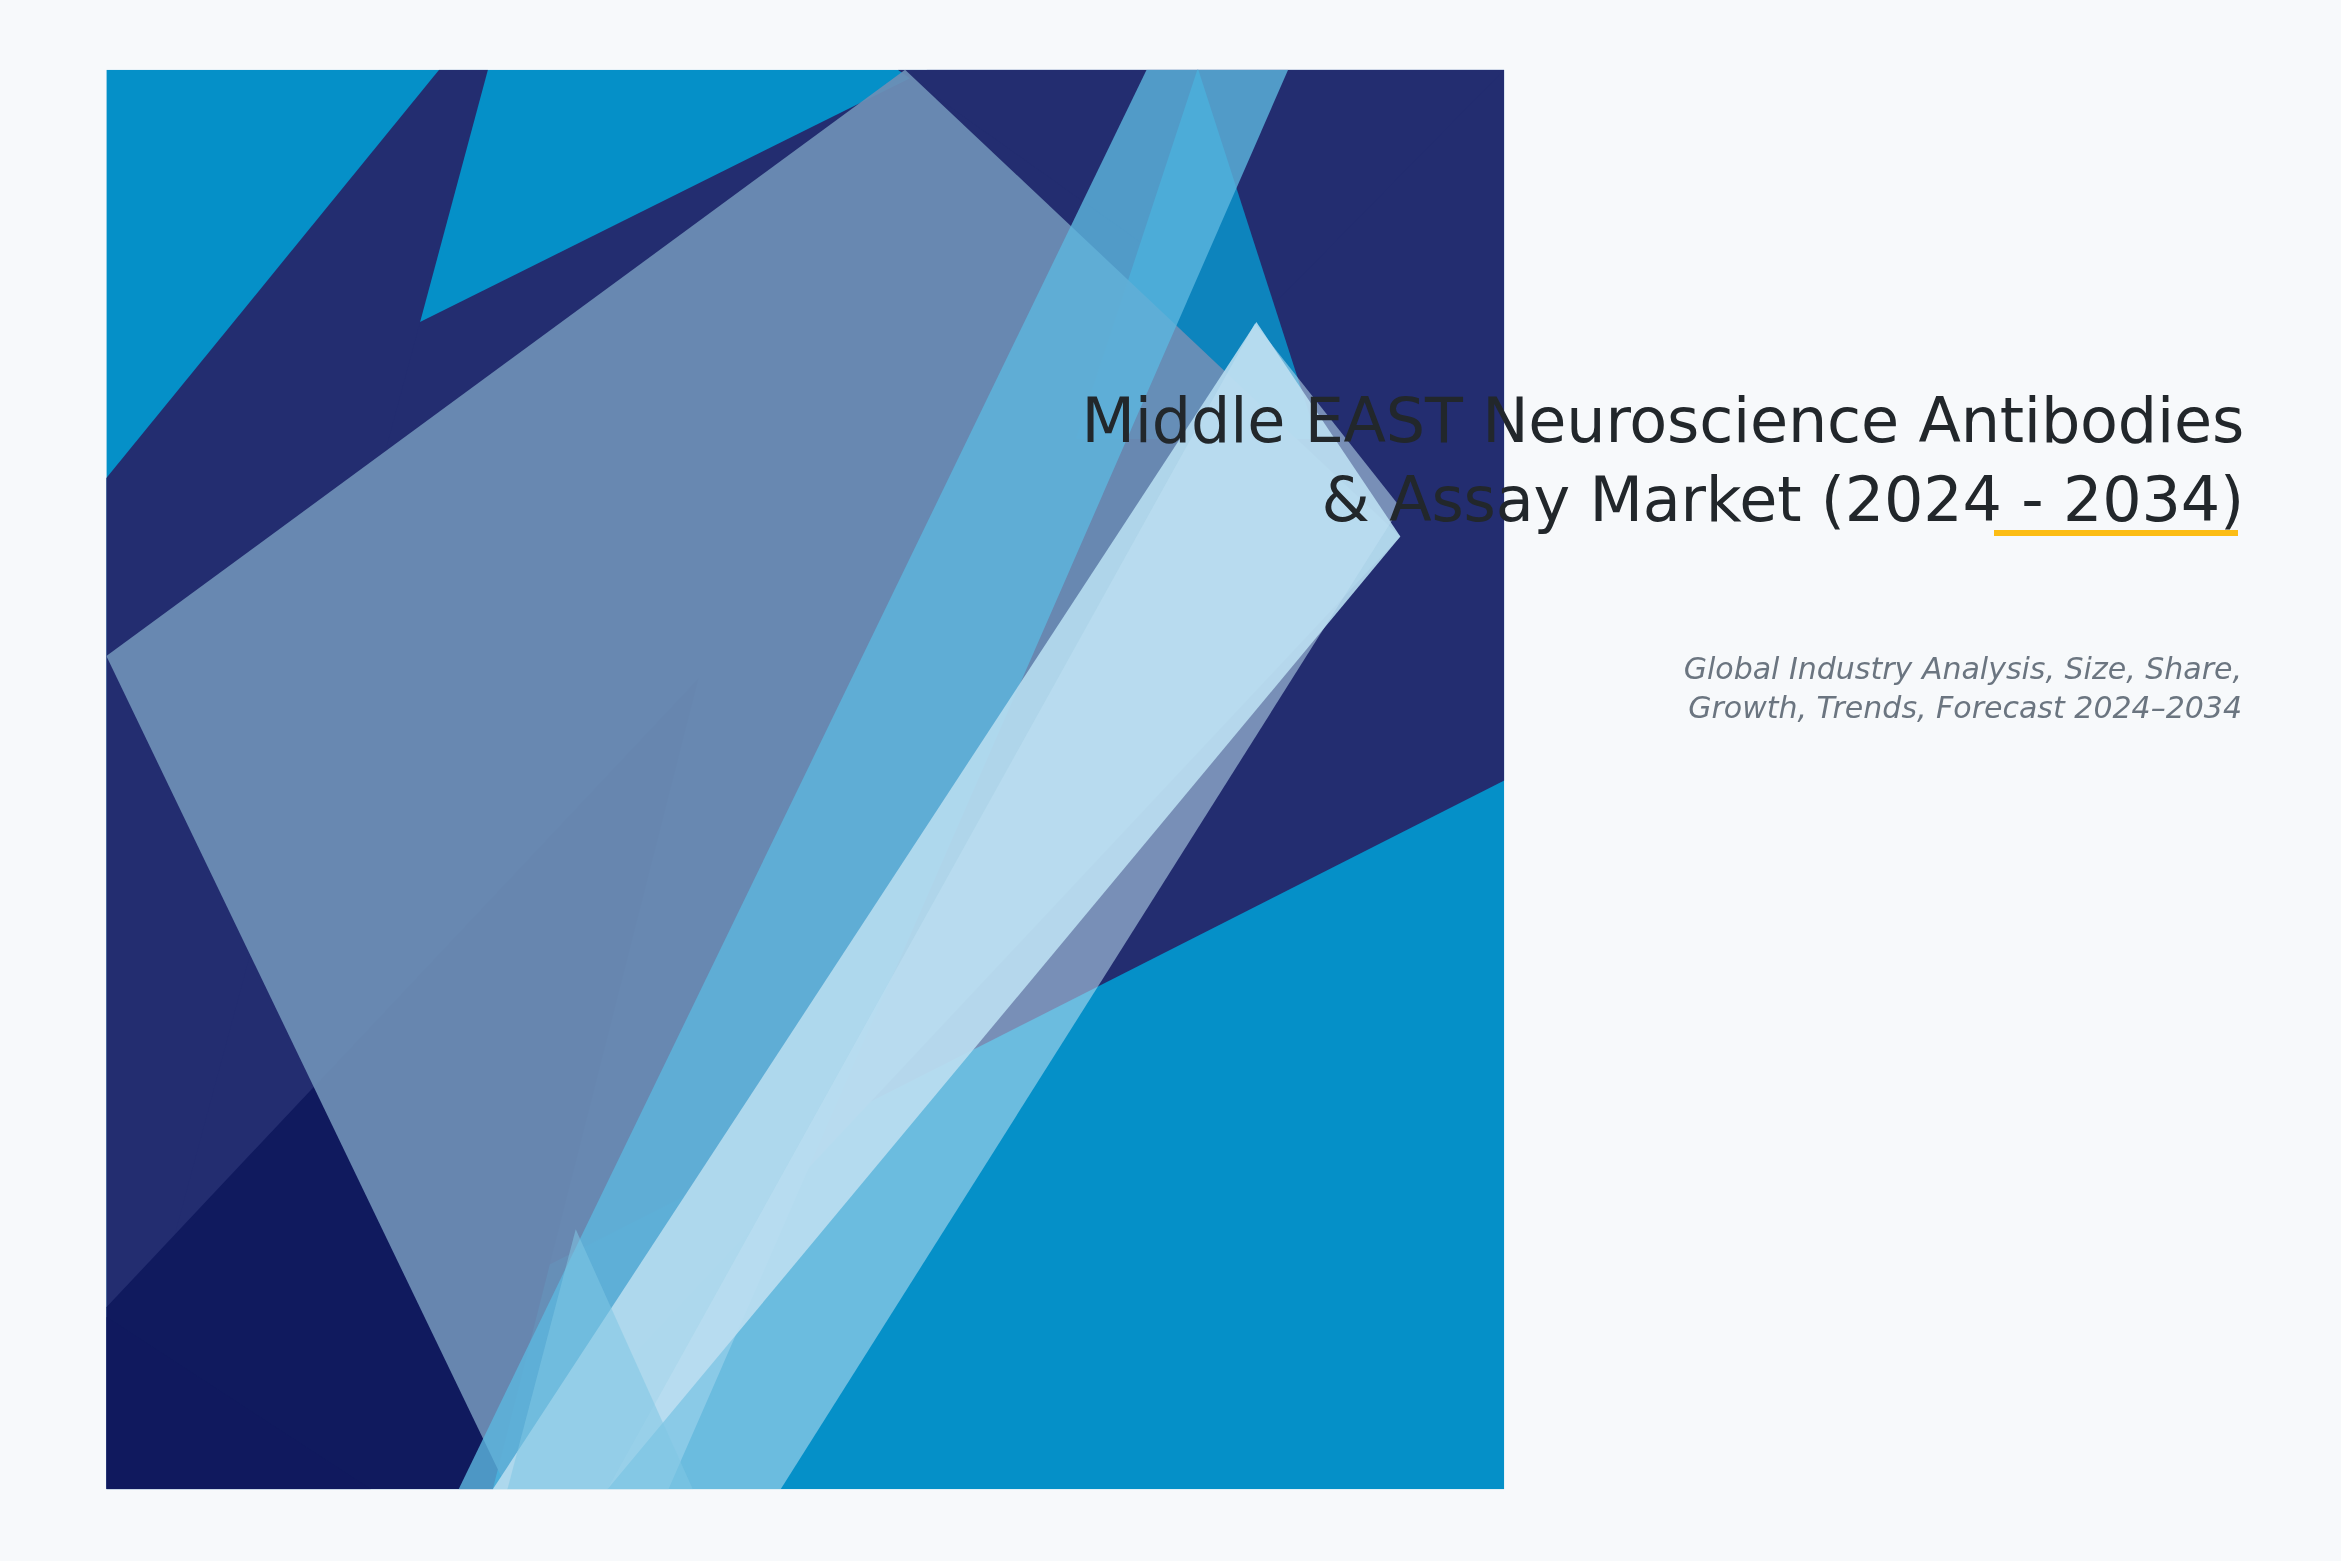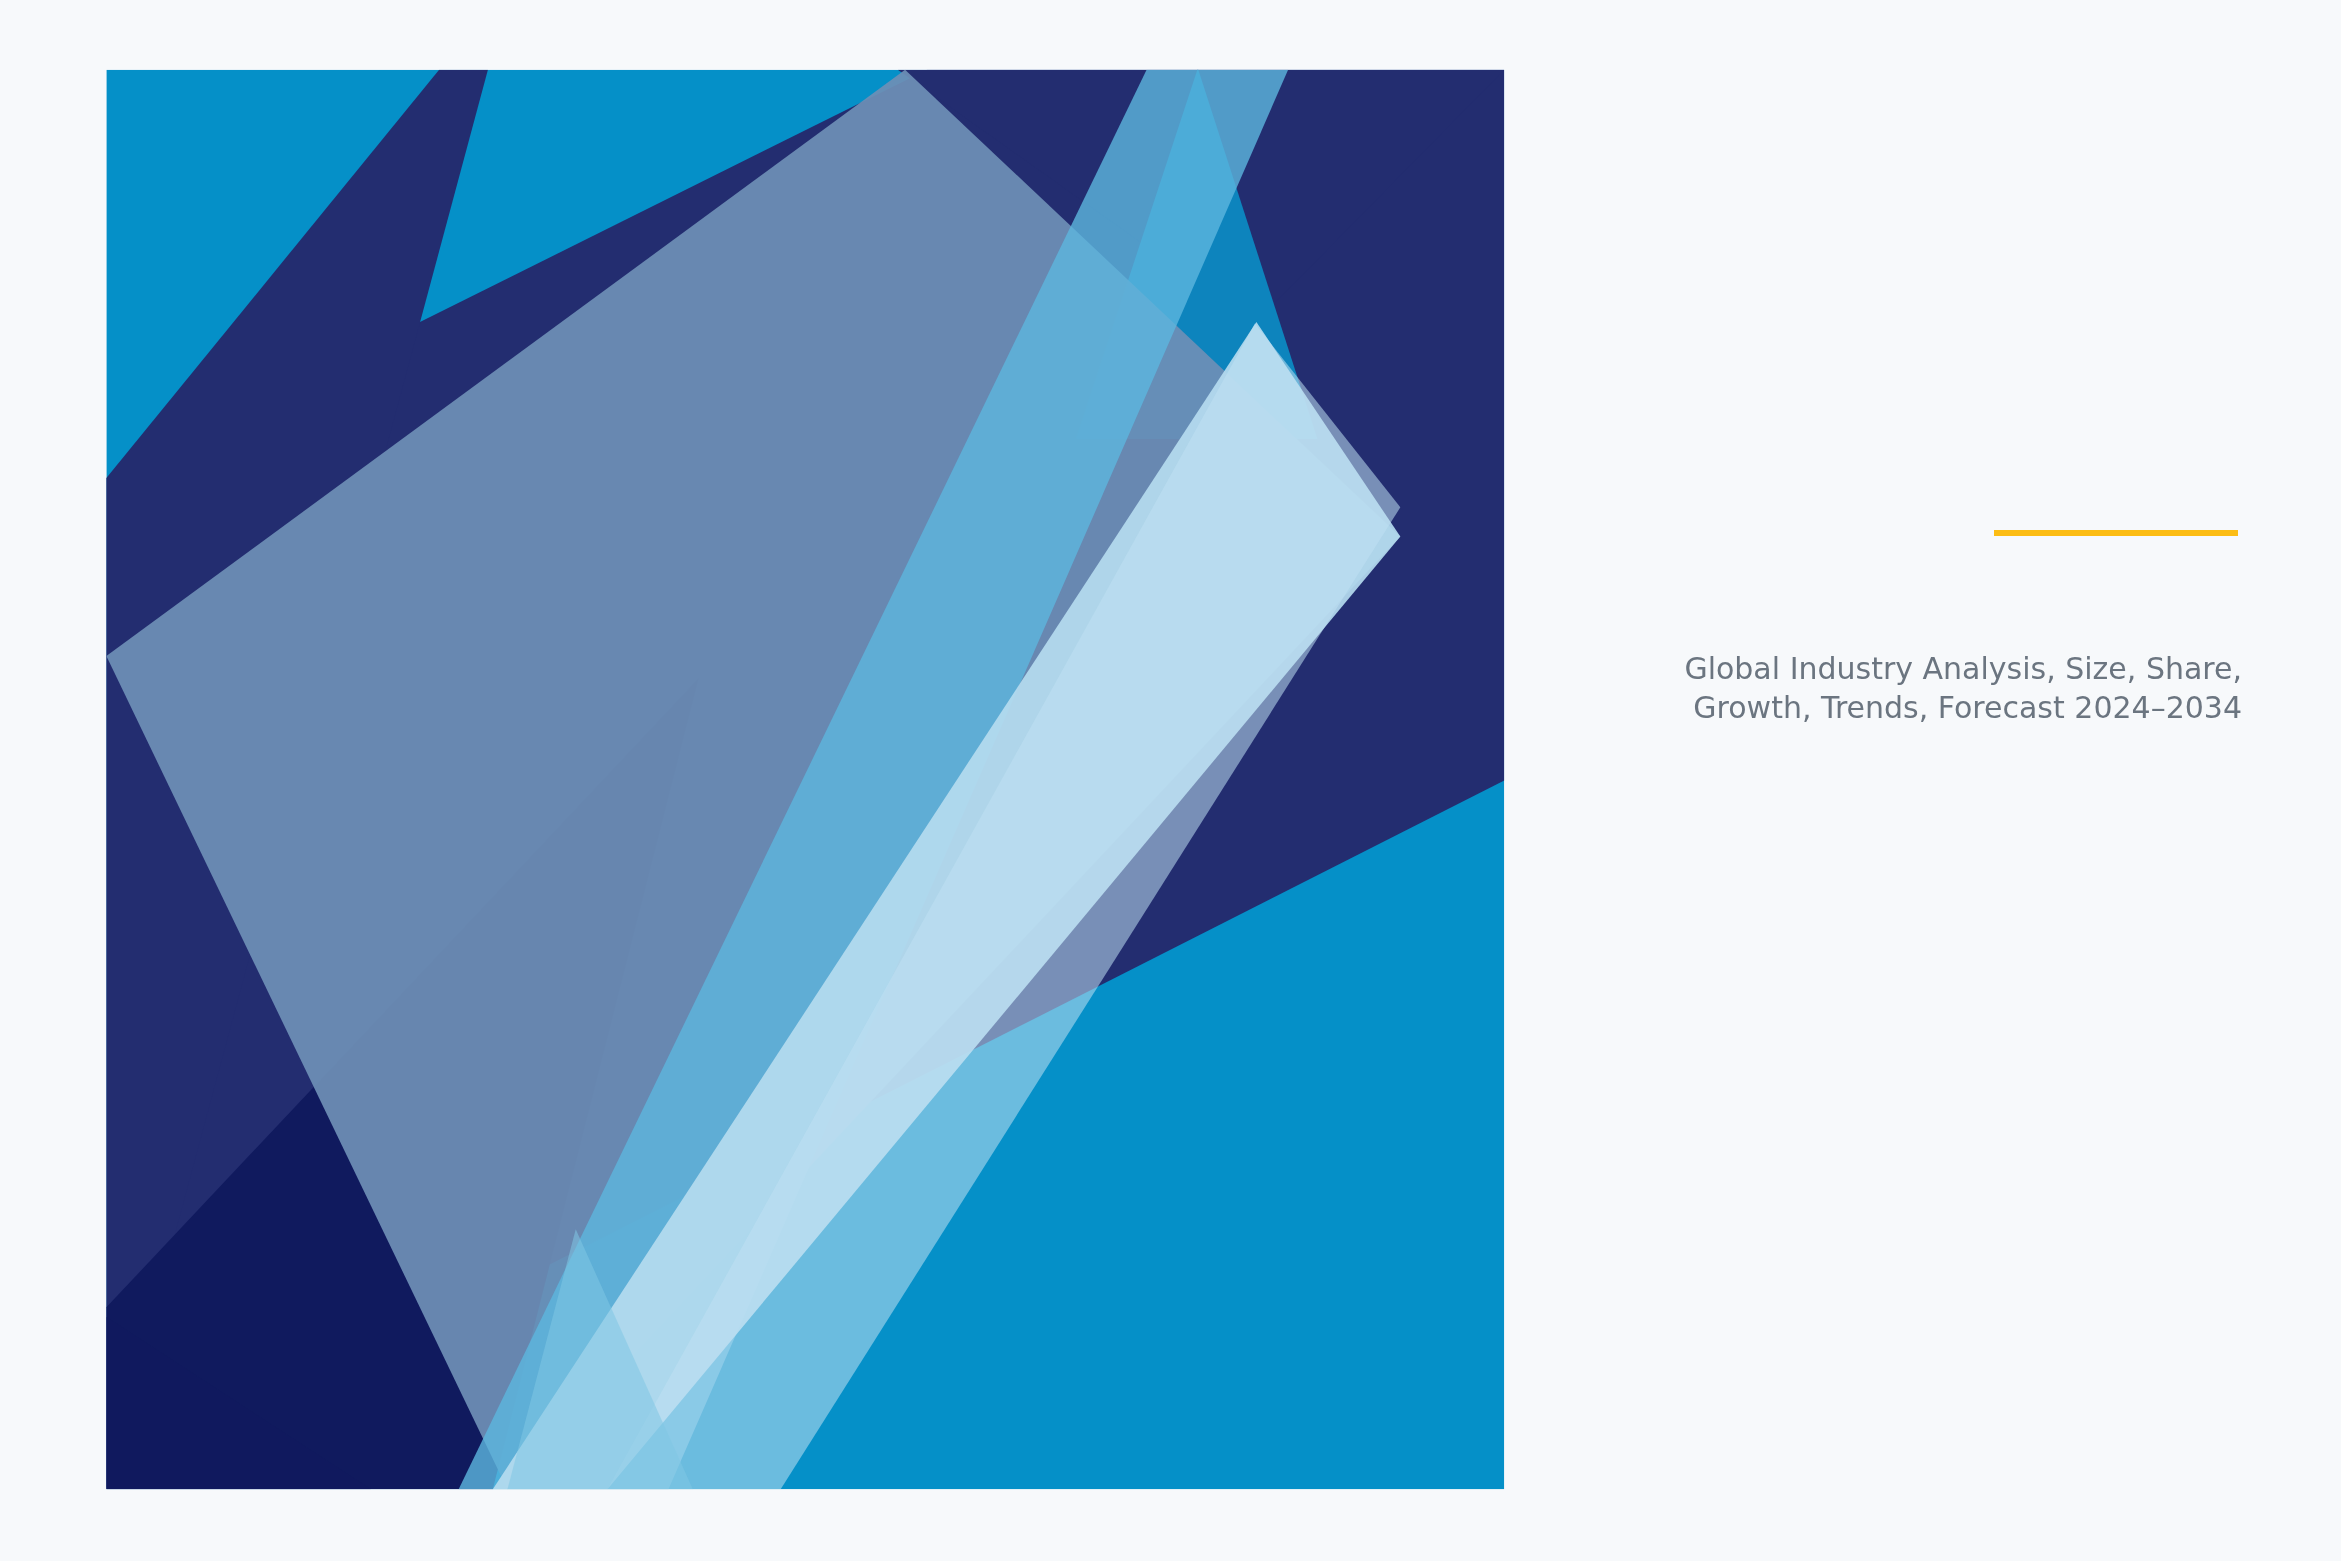--- a/index.html
+++ b/index.html
@@ -59,20 +59,21 @@
     left: 829px;
     top: 649px;
     width: 1413px;
     text-align: right;
     font-family: "DejaVu Sans", sans-serif;
     font-size: 30px;
     line-height: 1.30;
     font-weight: 400;
     color: #6b7580;
     white-space: pre-line;
+    font-style: italic;
   }
 </style>
 </head>
 <body>
 
 <div id="page">
 
   <svg id="artwork" viewBox="0 0 4800 3200" preserveAspectRatio="none">
 
     <defs>
@@ -105,18 +106,22 @@
 
       <polygon points="1180,2520 1420,3053 1040,3053" fill="#7fc6e4" fill-opacity="0.55"></polygon>
 
       <polygon points="218,2700 760,3053 218,3053" fill="#101a5e" fill-opacity="0.85"></polygon>
 
     </g>
   </svg>
 
   <div id="title-underline"></div>
 
+  <div id="text-block">
+    <h1 id="cover-title">Middle EAST Neuroscience Antibodies
+&amp; Assay Market (2024 - 2034)</h1>
+  </div>
 
   <p id="cover-subtitle">Global Industry Analysis, Size, Share,
 Growth, Trends, Forecast 2024–2034</p>
 
 </div>
 
 
 </body></html>

